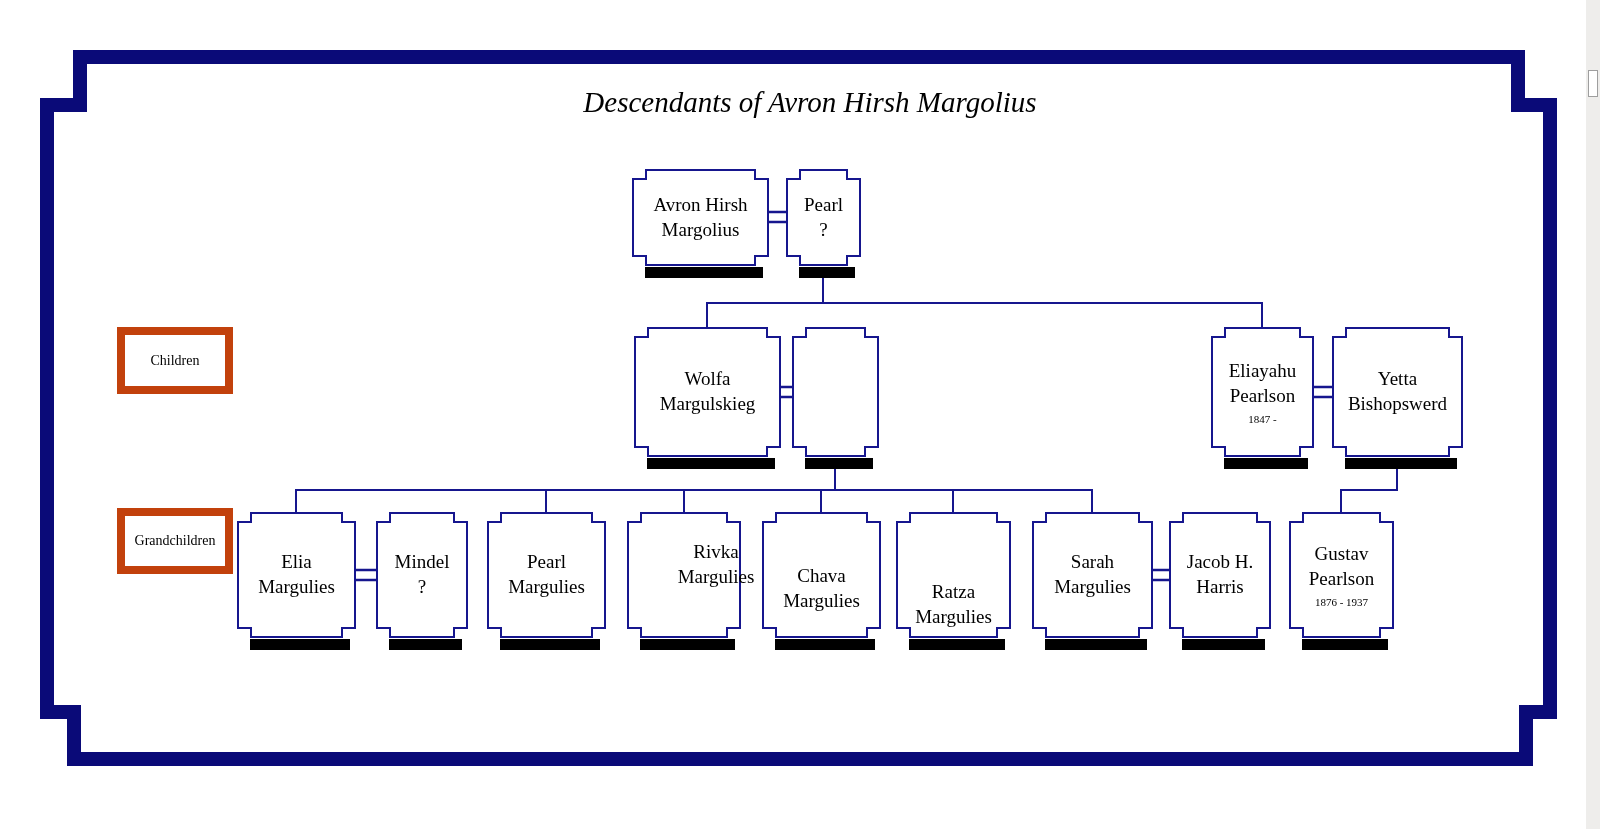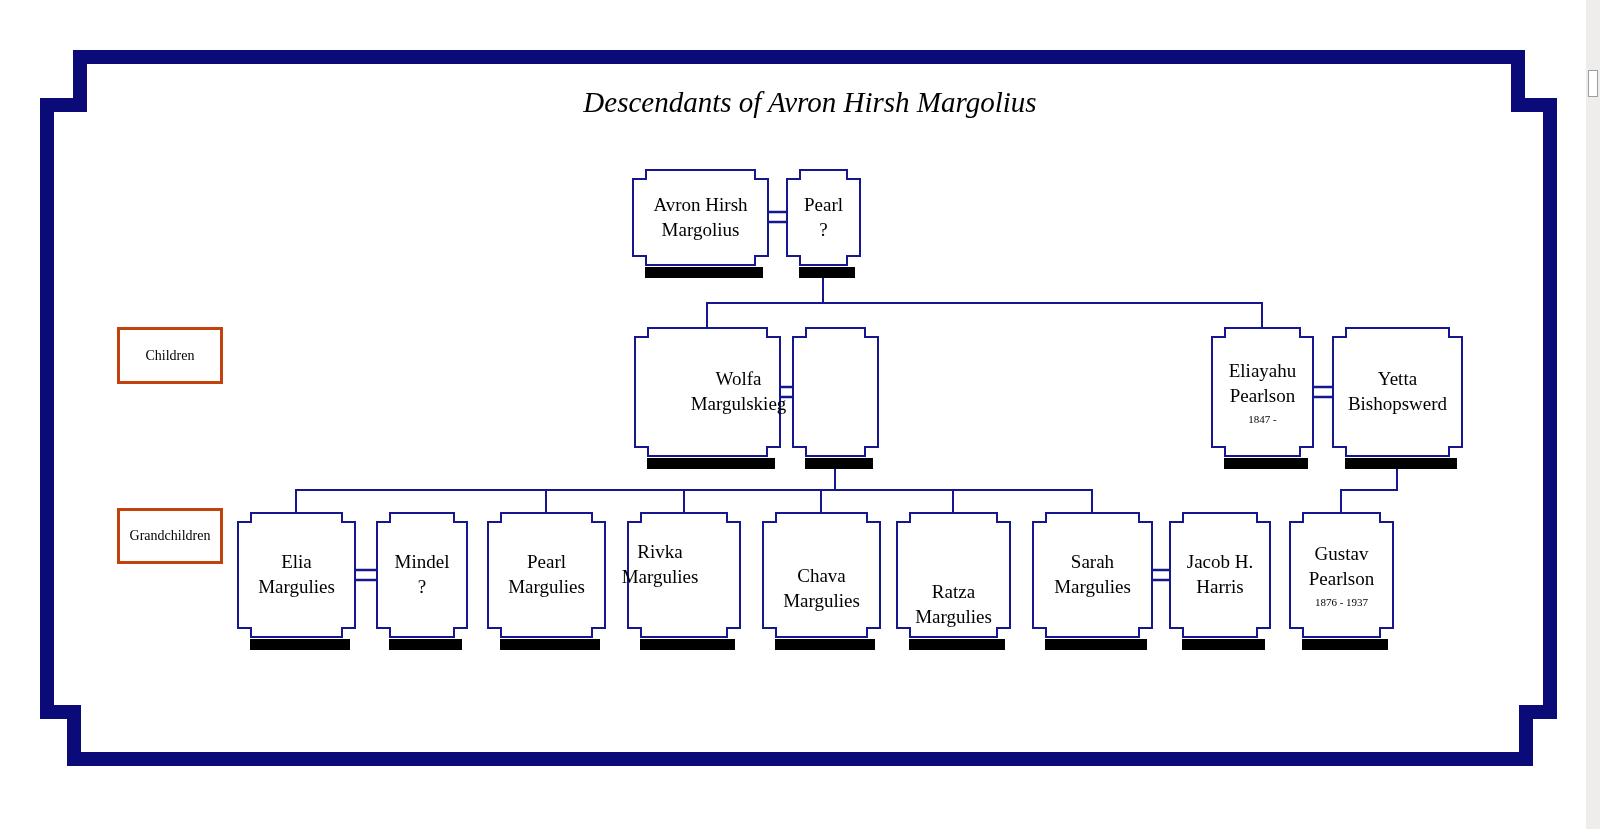--- a/index.html
+++ b/index.html
@@ -10,21 +10,21 @@
   #stage{position:absolute;inset:0;width:1600px;height:835px}
   #tree-svg{position:absolute;left:0;top:0}
   .ptext{
     position:absolute;display:flex;flex-direction:column;align-items:center;
     justify-content:center;text-align:center;font-family:Liberation Serif, serif;
   }
   .pname{white-space:pre-line;font-size:19px;line-height:1.3}
   .pdates{font-size:11px;margin-top:5px}
   .pdates:empty{display:none}
   .rowlabel{
-    position:absolute;border:3px solid #c2410c;background:#fff;
+    position:absolute;border:8px solid #c2410c;background:#fff;
     display:flex;align-items:center;justify-content:center;font-size:14px;
   }
   .chart-title{
     position:absolute;left:110px;top:86px;width:1400px;text-align:center;
     font-size:29px;font-weight:normal;font-style:italic;
   }
   .sb-track{position:absolute;left:1586px;top:0;width:14px;height:829px;background:#eeedeb}
   .sb-thumb{position:absolute;left:1588px;top:70px;width:10px;height:27px;background:#ffffff;border:1px solid #9e9e9e;box-sizing:border-box}
 </style>
 </head>
@@ -99,21 +99,21 @@
   <div class="ptext" style="left:633px;top:170px;width:135px;height:95px">
     <span class="pname">Avron Hirsh
 Margolius</span>
 
   </div>
   <div class="ptext" style="left:787px;top:170px;width:73px;height:95px">
     <span class="pname">Pearl
 ?</span>
 
   </div>
-  <div class="ptext" style="left:666px;top:328px;width:145px;height:128px">
+  <div class="ptext" style="left:635px;top:328px;width:145px;height:128px">
     <span class="pname">Wolfa
 Margulskieg</span>
 
   </div>
   <div class="ptext" style="left:1212px;top:328px;width:101px;height:128px">
     <span class="pname">Eliayahu
 Pearlson</span>
     <span class="pdates">1847 -</span>
   </div>
   <div class="ptext" style="left:1333px;top:328px;width:129px;height:128px">
@@ -129,21 +129,21 @@
   <div class="ptext" style="left:377px;top:513px;width:90px;height:124px">
     <span class="pname">Mindel
 ?</span>
 
   </div>
   <div class="ptext" style="left:488px;top:513px;width:117px;height:124px">
     <span class="pname">Pearl
 Margulies</span>
 
   </div>
-  <div class="ptext" style="left:604px;top:513px;width:112px;height:104px">
+  <div class="ptext" style="left:660px;top:513px;width:112px;height:104px">
     <span class="pname">Rivka
 Margulies</span>
 
   </div>
   <div class="ptext" style="left:763px;top:513px;width:117px;height:152px">
     <span class="pname">Chava
 Margulies</span>
 
   </div>
   <div class="ptext" style="left:897px;top:543px;width:113px;height:124px">

